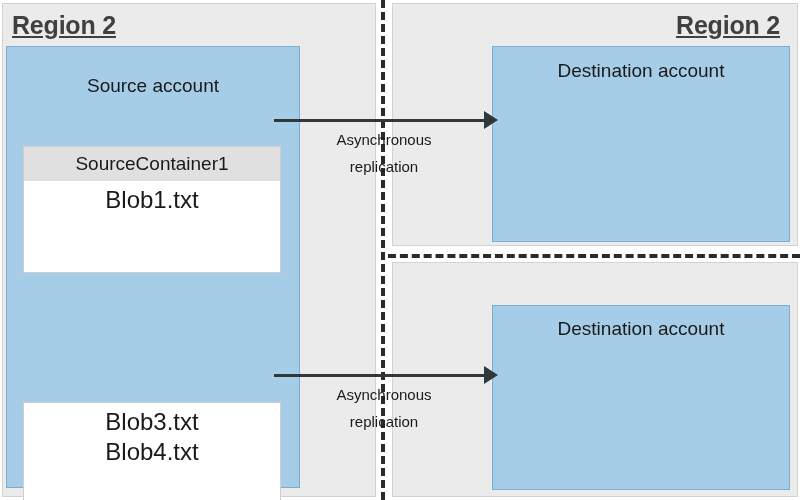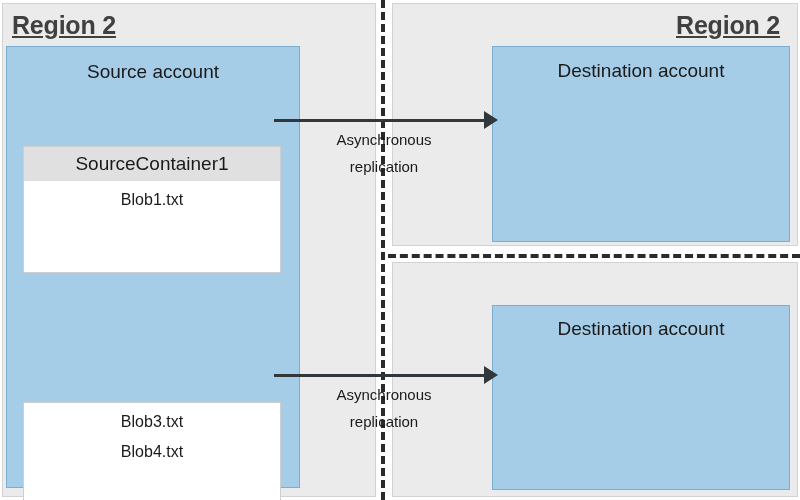--- a/index.html
+++ b/index.html
@@ -76,21 +76,21 @@
 
   .account-title {
     position: absolute;
     left: 0;
     right: 0;
     text-align: center;
     font-size: 19px;
     color: #1a1a1a;
     white-space: nowrap;
   }
-  #source-account .account-title { top: 14px; }
+  #source-account .account-title { top: 28px; }
   #dest-account-1 .account-title { top: 13px; }
   #dest-account-2 .account-title { top: 12px; }
 
   
   .container-box {
     position: absolute;
     background: #ffffff;
     border: 1px solid #cfcfcf;
     box-sizing: border-box;
   }
@@ -105,21 +105,21 @@
     font-size: 19px;
     color: #1a1a1a;
     white-space: nowrap;
     overflow: hidden;
   }
   .blob-list {
     padding-top: 4px;
     text-align: center;
   }
   .blob-item {
-    font-size: 16px;
+    font-size: 24px;
     line-height: 30px;
     color: #1a1a1a;
     white-space: nowrap;
   }
 
   
   .arrow-line {
     position: absolute;
     height: 0;
     border-top: 3px solid #32373b;

